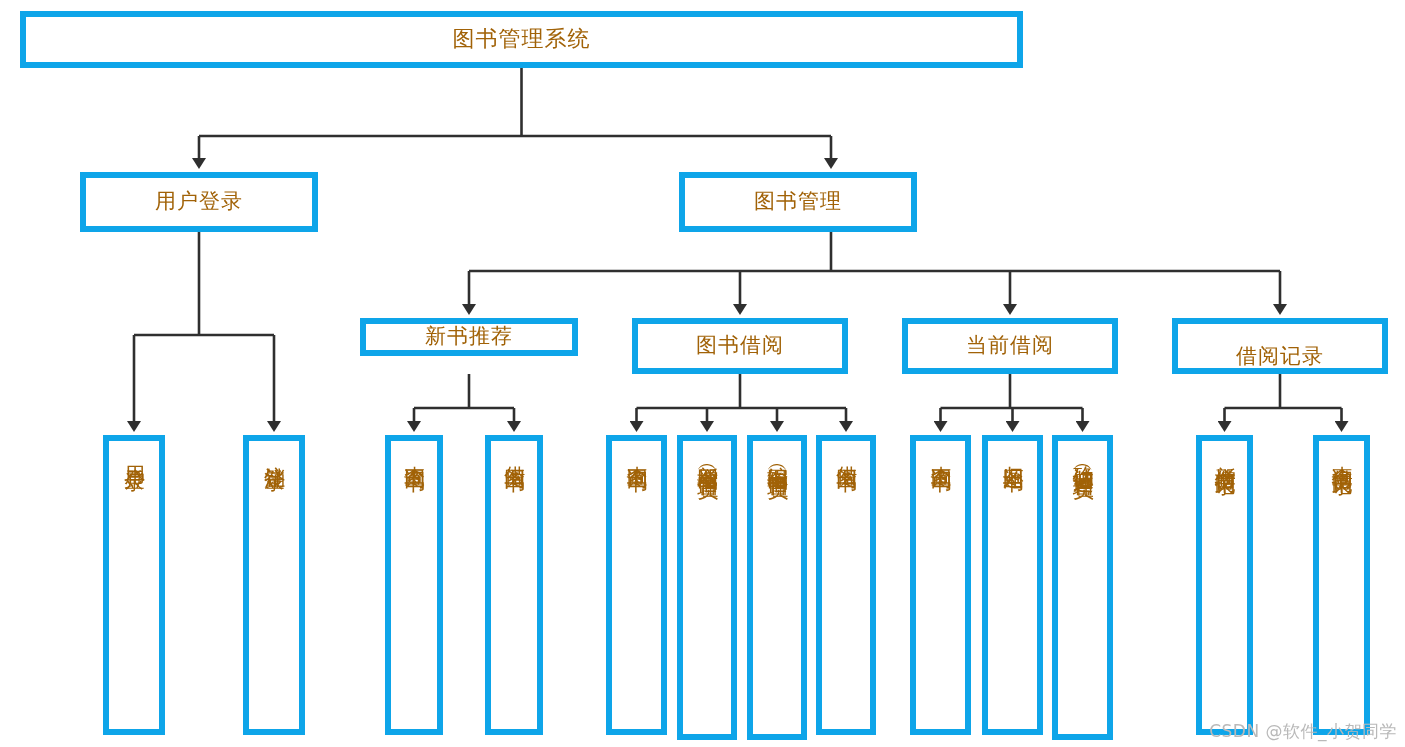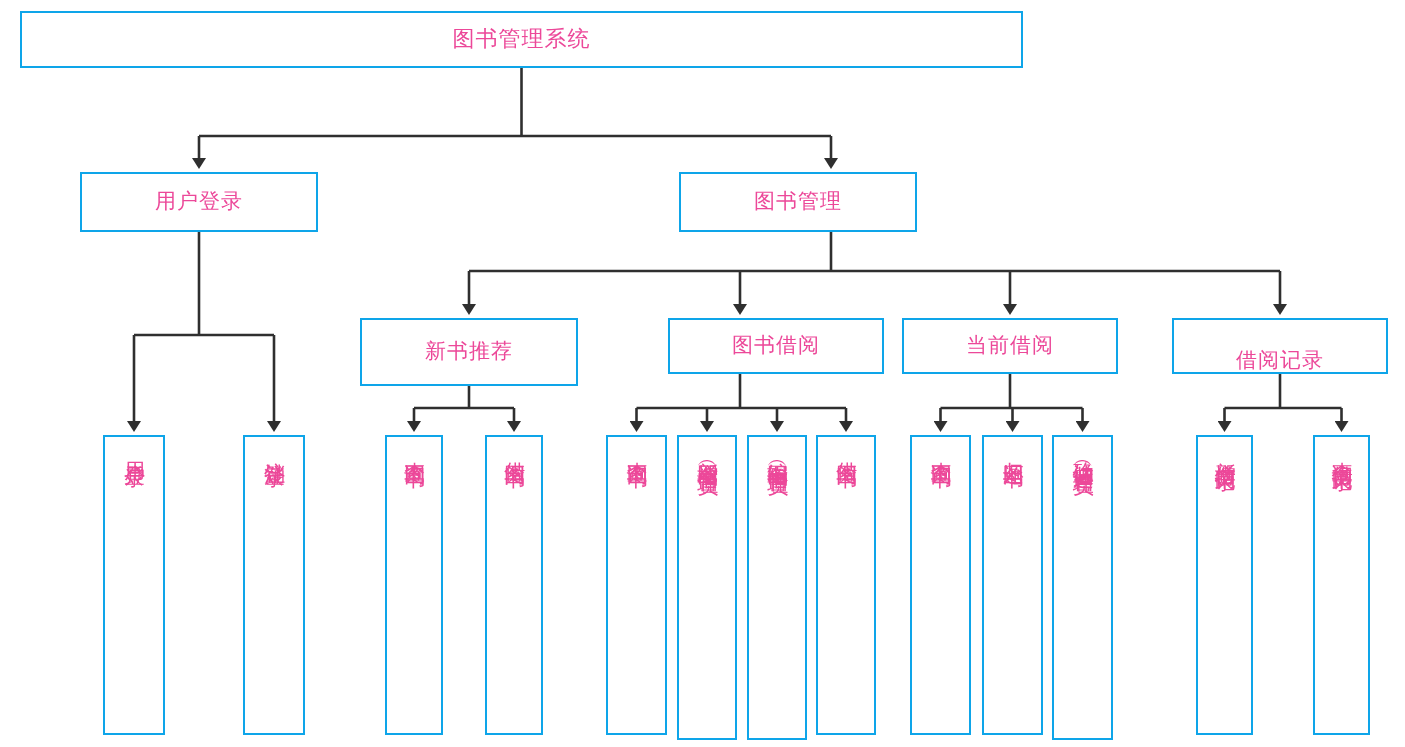--- a/index.html
+++ b/index.html
@@ -22,26 +22,26 @@
   svg#edges {
     position: absolute;
     left: 0;
     top: 0;
     width: 1405px;
     height: 747px;
     pointer-events: none;
   }
   .node {
     position: absolute;
-    border: 2px solid #0ea5e9;
+    border: 6px solid #0ea5e9;
     background: #ffffff;
     display: flex;
     align-items: center;
     justify-content: center;
-    color: #ec4899;
+    color: #a16207;
     z-index: 2;
   }
   .node.horiz {
     font-size: 21px;
     line-height: 1.1;
     letter-spacing: 1px;
     white-space: nowrap;
   }
   .node.root {
     font-size: 22px;
@@ -122,24 +122,24 @@
   <div id="nodes-layer">
       <div class="node root horiz" style="left: 20px; top: 11px; width: 1003px; height: 57px;">
         <span>图书管理系统</span>
       </div>
       <div class="node horiz" style="left: 80px; top: 172px; width: 238px; height: 60px;">
         <span>用户登录</span>
       </div>
       <div class="node horiz" style="left: 679px; top: 172px; width: 238px; height: 60px;">
         <span>图书管理</span>
       </div>
-      <div class="node horiz" style="left: 360px; top: 318px; width: 218px; height: 68px;">
+      <div class="node horiz" style="left: 360px; top: 318px; width: 218px; height: 38px;">
         <span>新书推荐</span>
       </div>
-      <div class="node horiz" style="left: 632px; top: 318px; width: 216px; height: 56px; margin-left: 36px;">
+      <div class="node horiz" style="left: 632px; top: 318px; width: 216px; height: 56px;">
         <span>图书借阅</span>
       </div>
       <div class="node horiz" style="left: 902px; top: 318px; width: 216px; height: 56px;">
         <span>当前借阅</span>
       </div>
       <div class="node horiz" style="left: 1172px; top: 318px; width: 216px; height: 56px; align-items: flex-end;">
         <span>借阅记录</span>
       </div>
       <div class="node leaf" style="left: 103px; top: 435px; width: 62px; height: 300px;">
         <span class="vtext">用户登录</span>
@@ -175,13 +175,14 @@
         <span class="vtext">确认归还（管理员）</span>
       </div>
       <div class="node leaf" style="left: 1196px; top: 435px; width: 57px; height: 300px;">
         <span class="vtext">新增借阅记录</span>
       </div>
       <div class="node leaf" style="left: 1313px; top: 435px; width: 57px; height: 300px;">
         <span class="vtext">查询借阅记录</span>
       </div>
     </div>
 
+  <div class="watermark">CSDN @软件_小贺同学</div>
 </div>
 
 </body></html>

